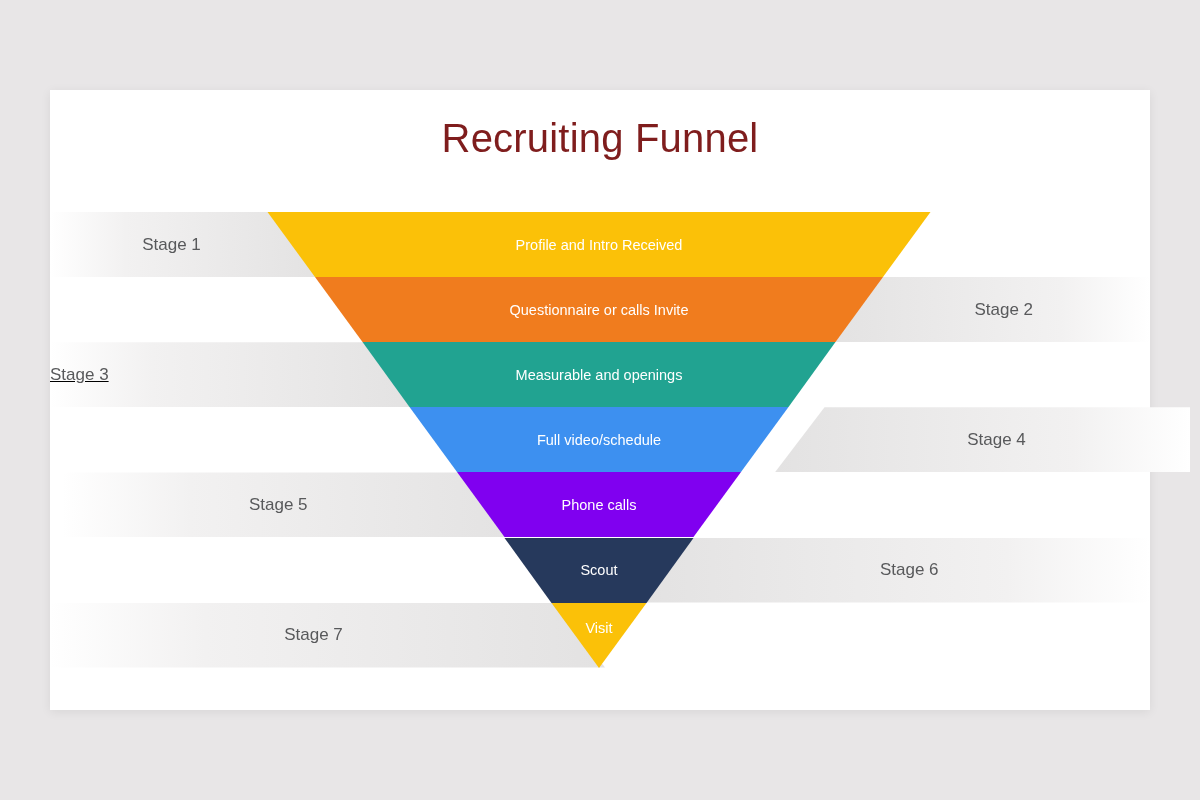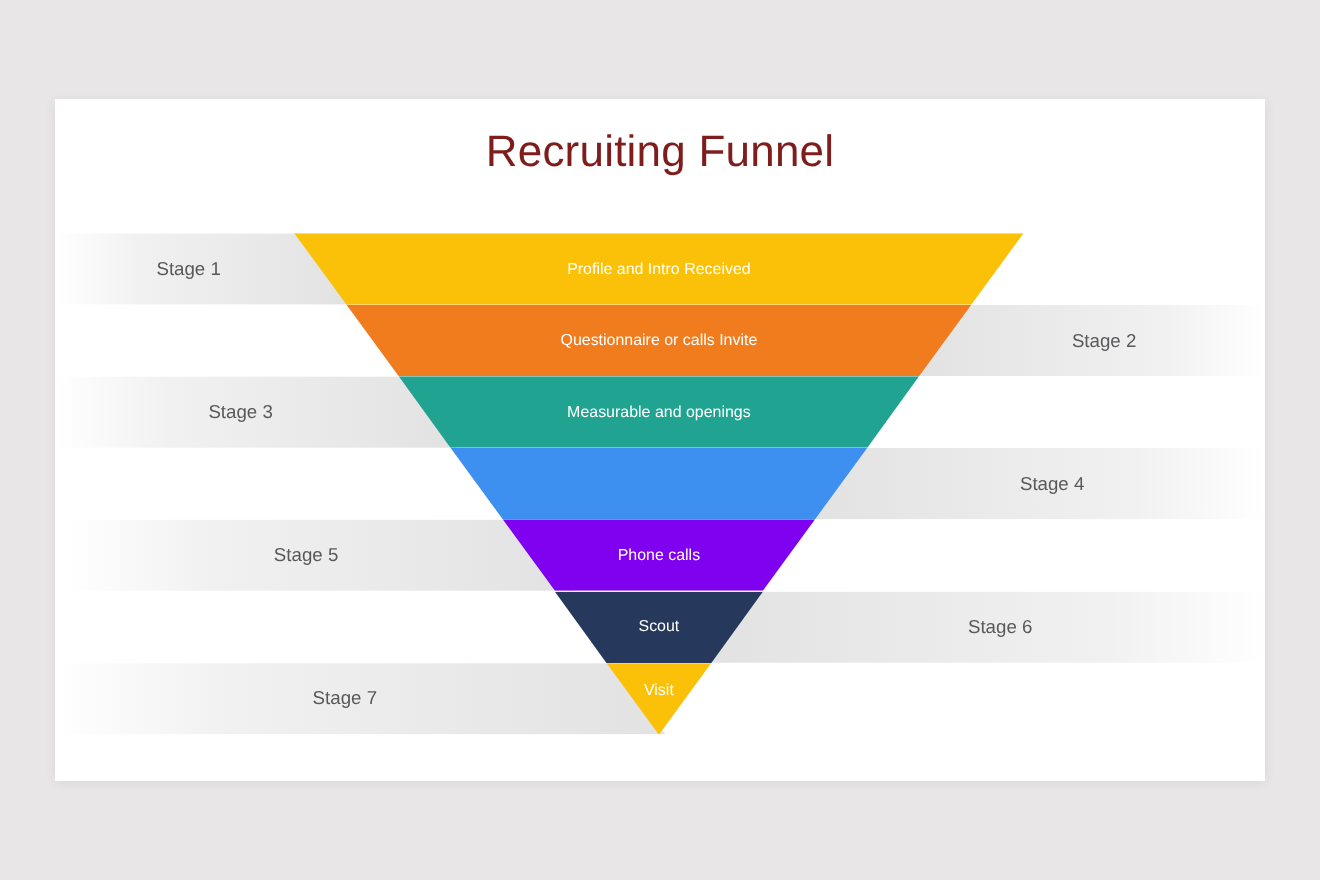--- a/index.html
+++ b/index.html
@@ -115,39 +115,40 @@
           <span class="stage-label-text">Stage 2</span>
         </div>
         <div class="funnel-band">
           <svg width="1100" height="65">
             <polygon points="265,0 833,0 785.5,65 312.5,65" fill="#f07c1e"></polygon>
           </svg>
         </div>
         <div class="band-caption" style="left: 265px; width: 568px;">Questionnaire or calls Invite</div>
       </div>
       <div class="stage-row" style="top: 252.2px;">
-        <div class="stage-label-bar left" style="left: 0px; width: 365.5px; clip-path: polygon(0px 0px, 316.5px 0px, 365.5px 65px, 0px 65px); padding-right: 28px; justify-content: center;">
+        <div class="stage-label-bar left" style="left: 0px; width: 365.5px; clip-path: polygon(0px 0px, 316.5px 0px, 365.5px 65px, 0px 65px); padding-right: 28px; justify-content: flex-start; text-decoration: underline;">
           <span class="stage-label-text">Stage 3</span>
         </div>
         <div class="funnel-band">
           <svg width="1100" height="65">
             <polygon points="312.5,0 785.5,0 738.5,65 359.5,65" fill="#21a391"></polygon>
           </svg>
         </div>
         <div class="band-caption" style="left: 312.5px; width: 473px;">Measurable and openings</div>
       </div>
       <div class="stage-row" style="top: 317.3px;">
-        <div class="stage-label-bar right" style="left: 685px; width: 415px; clip-path: polygon(49.5px 0px, 415px 0px, 415px 65px, 0px 65px); padding-left: 28px; justify-content: center;">
+        <div class="stage-label-bar right" style="left: 725px; width: 415px; clip-path: polygon(49.5px 0px, 415px 0px, 415px 65px, 0px 65px); padding-left: 28px; justify-content: center;">
           <span class="stage-label-text">Stage 4</span>
         </div>
         <div class="funnel-band">
           <svg width="1100" height="65">
             <polygon points="359.5,0 738.5,0 691,65 407,65" fill="#3d90f0"></polygon>
           </svg>
         </div>
+        <div class="band-caption" style="left: 359.5px; width: 379px;">Full video/schedule</div>
       </div>
       <div class="stage-row" style="top: 382.4px;">
         <div class="stage-label-bar left" style="left: 12px; width: 460.5px; clip-path: polygon(0px 0px, 411px 0px, 460.5px 65px, 0px 65px); padding-right: 28px; justify-content: center;">
           <span class="stage-label-text">Stage 5</span>
         </div>
         <div class="funnel-band">
           <svg width="1100" height="65">
             <polygon points="407,0 691,0 643.5,65 454.5,65" fill="#8000f0"></polygon>
           </svg>
         </div>

